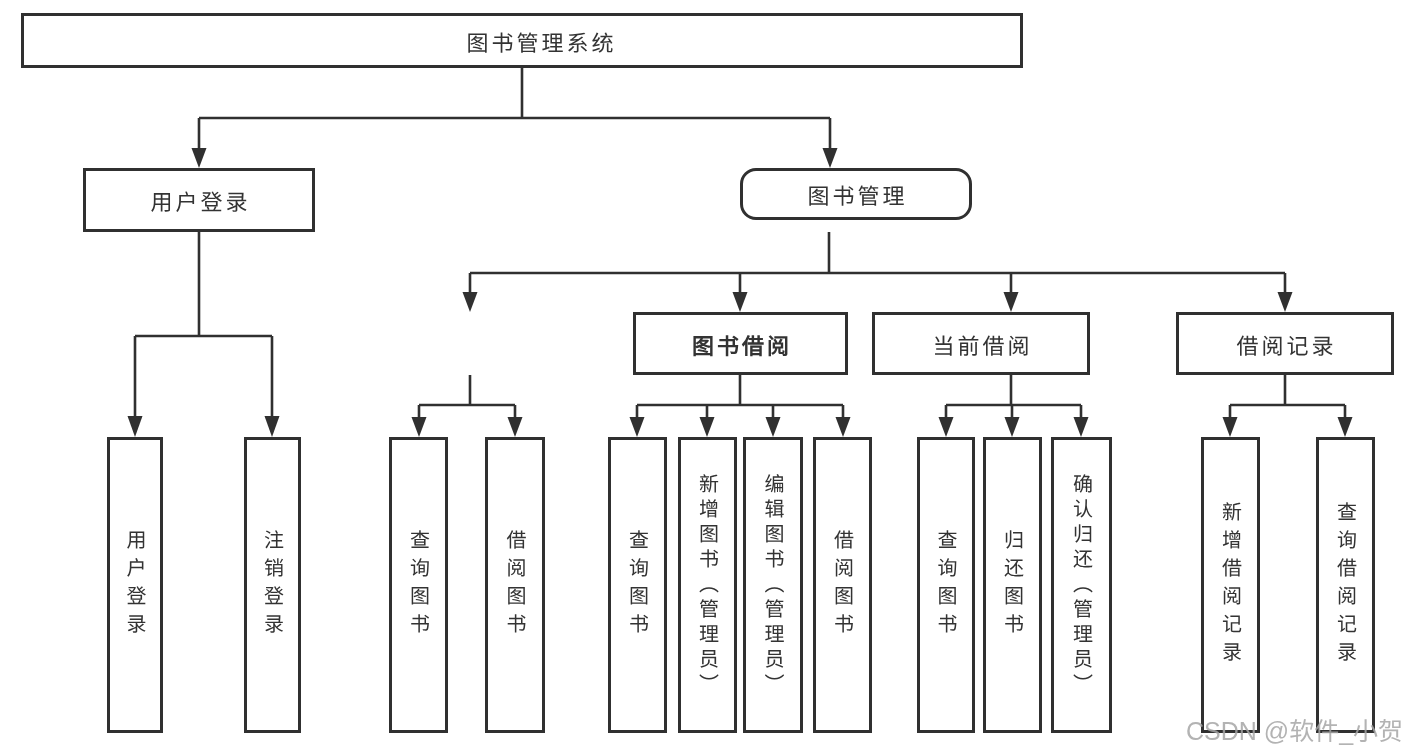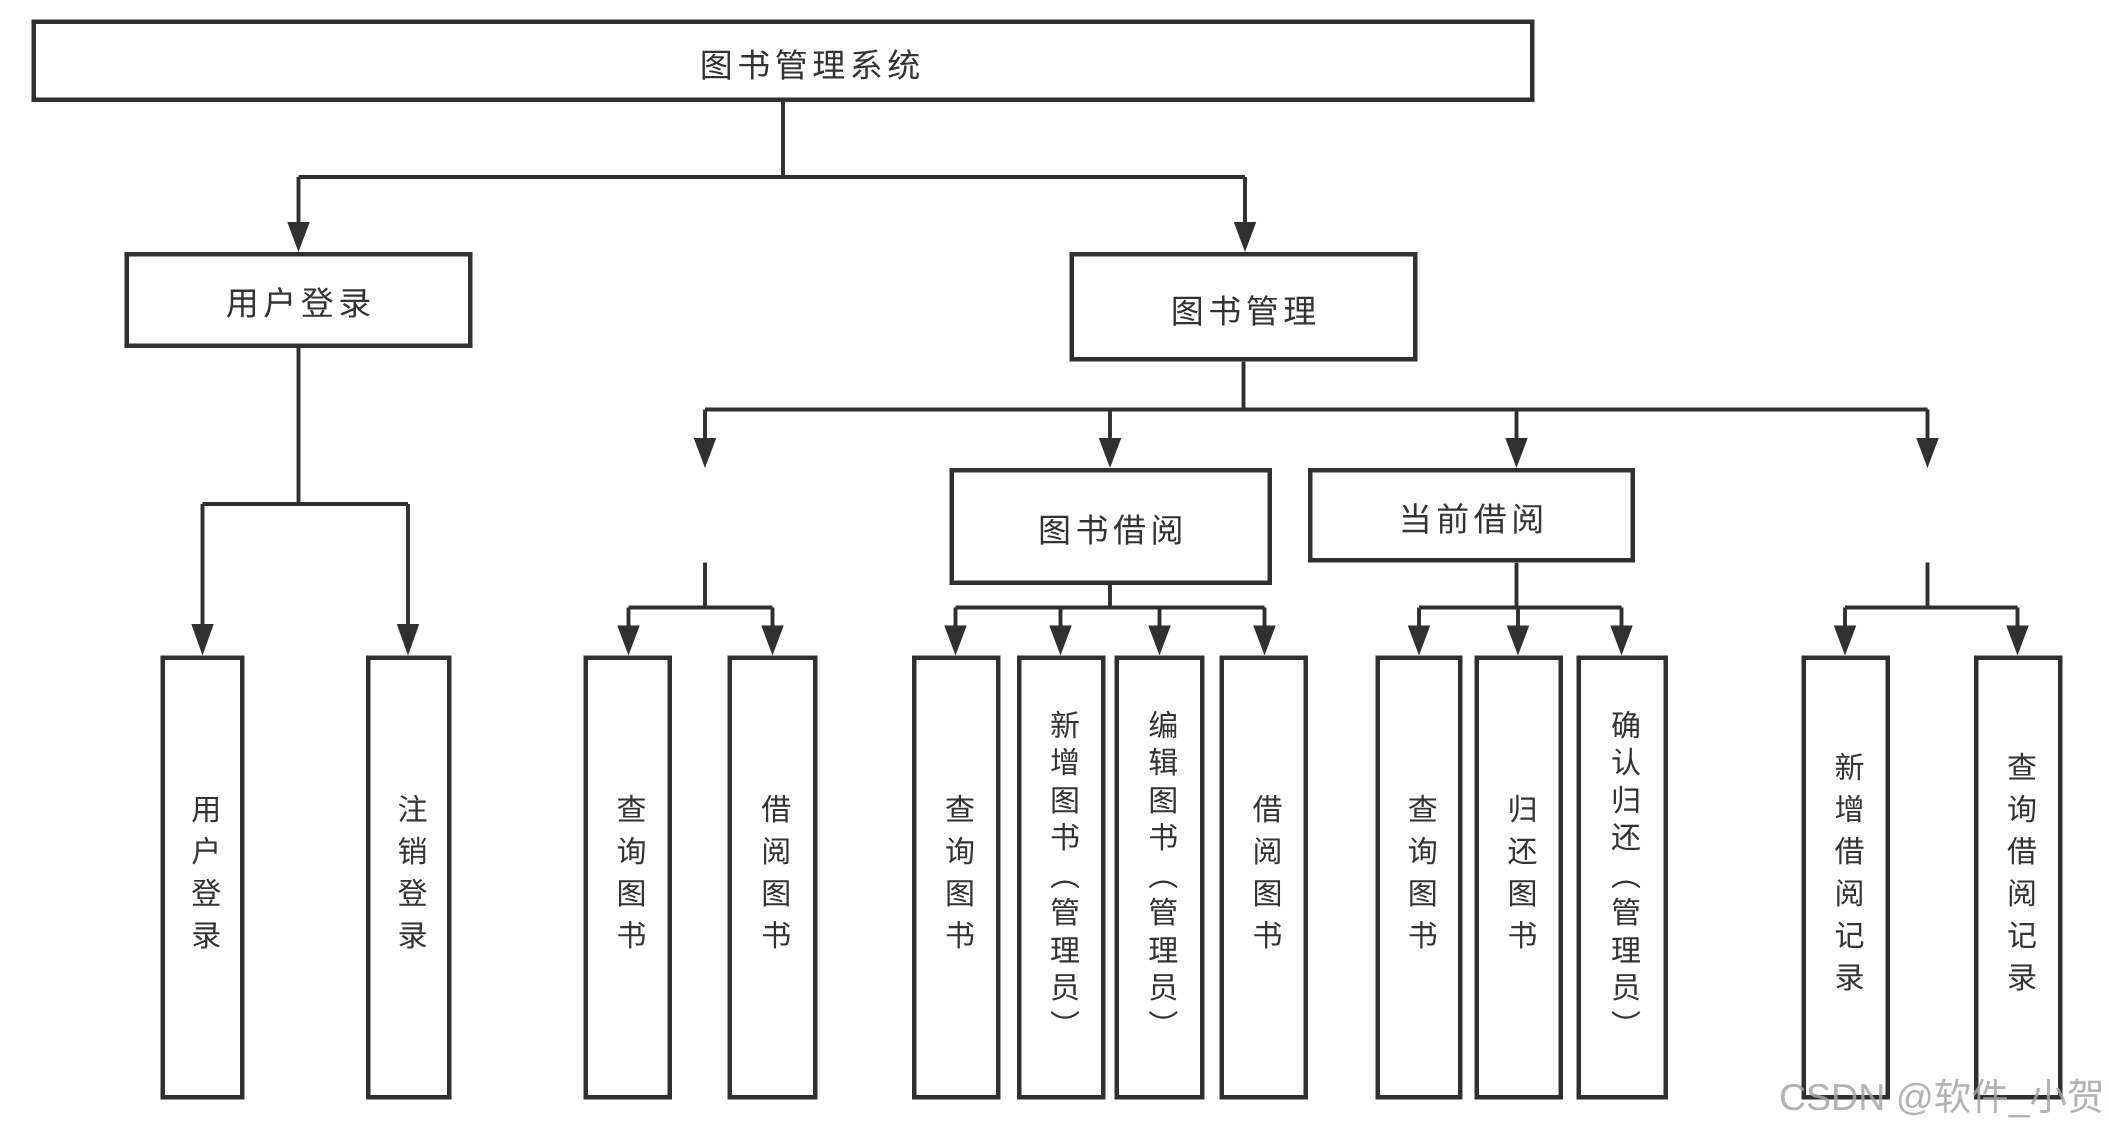--- a/index.html
+++ b/index.html
@@ -101,24 +101,25 @@
     <g>
       <path class="c-line" d="M1285,375 V405 M1230,405 H1345 M1230,405 V419 M1345,405 V419"></path>
       <polygon class="c-head" points="1222.5,417 1237.5,417 1230,437"></polygon>
       <polygon class="c-head" points="1337.5,417 1352.5,417 1345,437"></polygon>
     </g>
   </svg>
 
   <div class="node h" style="left:21px;top:13px;width:1002px;height:55px;padding-left:36px;">图书管理系统</div>
 
   <div class="node h" style="left:83px;top:168px;width:232px;height:64px;">用户登录</div>
-  <div class="node h" style="left:713px;top:168px;width:232px;height:73px;">图书管理</div>
+  <div class="node h" style="left:740px;top:168px;width:232px;height:52px;border-radius:16px;">图书管理</div>
 
-  <div class="node h" style="left:633px;top:312px;width:215px;height:78px;">图书借阅</div>
+  <div class="node h" style="left:633px;top:312px;width:215px;height:63px;font-weight:bold;">图书借阅</div>
   <div class="node h" style="left:852px;top:312px;width:218px;height:63px;margin-left:20px;">当前借阅</div>
+  <div class="node h" style="left:1176px;top:312px;width:218px;height:63px;">借阅记录</div>
 
   <div class="node v" style="left:107px;top:437px;width:56px;height:296px;">用户登录</div>
   <div class="node v" style="left:244px;top:437px;width:57px;height:296px;">注销登录</div>
 
   <div class="node v" style="left:389px;top:437px;width:59px;height:296px;">查询图书</div>
   <div class="node v" style="left:485px;top:437px;width:60px;height:296px;">借阅图书</div>
 
   <div class="node v" style="left:608px;top:437px;width:59px;height:296px;">查询图书</div>
   <div class="node v" style="left:678px;top:437px;width:59px;height:296px;letter-spacing:5px;">新增图书（管理员）</div>
   <div class="node v" style="left:743px;top:437px;width:60px;height:296px;letter-spacing:5px;">编辑图书（管理员）</div>

